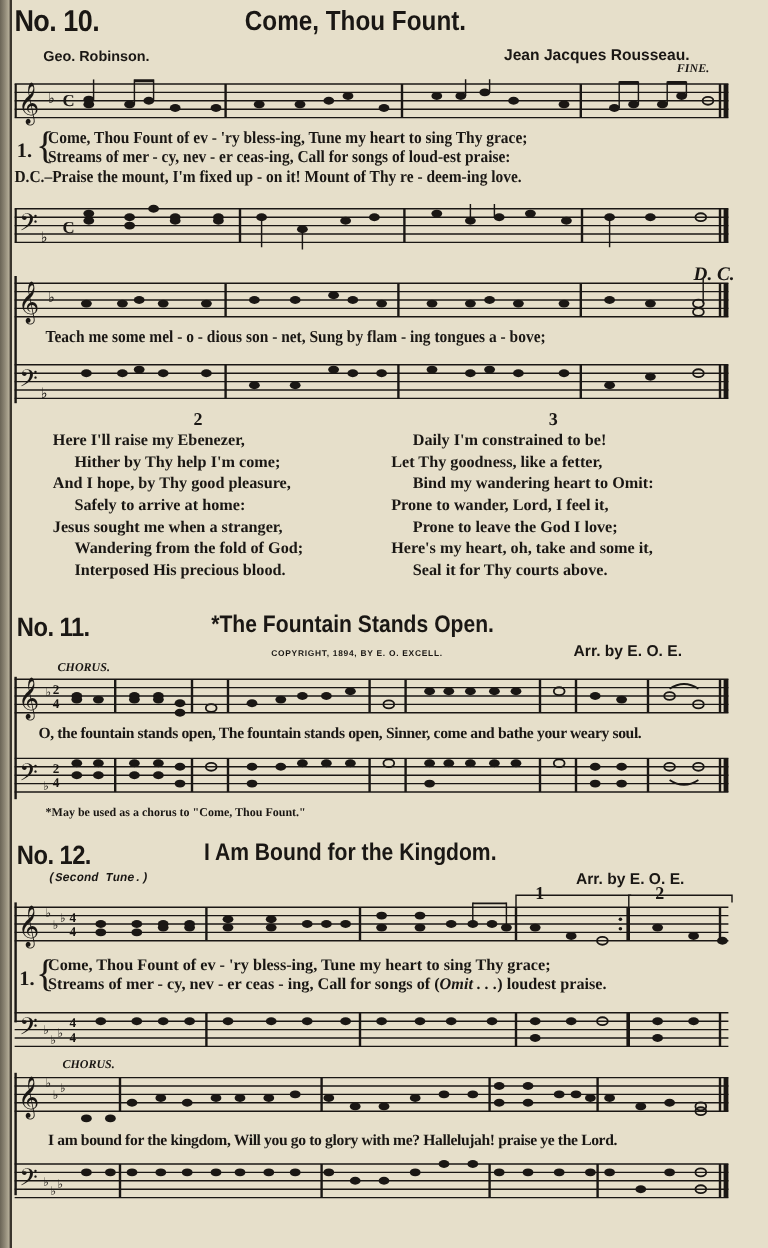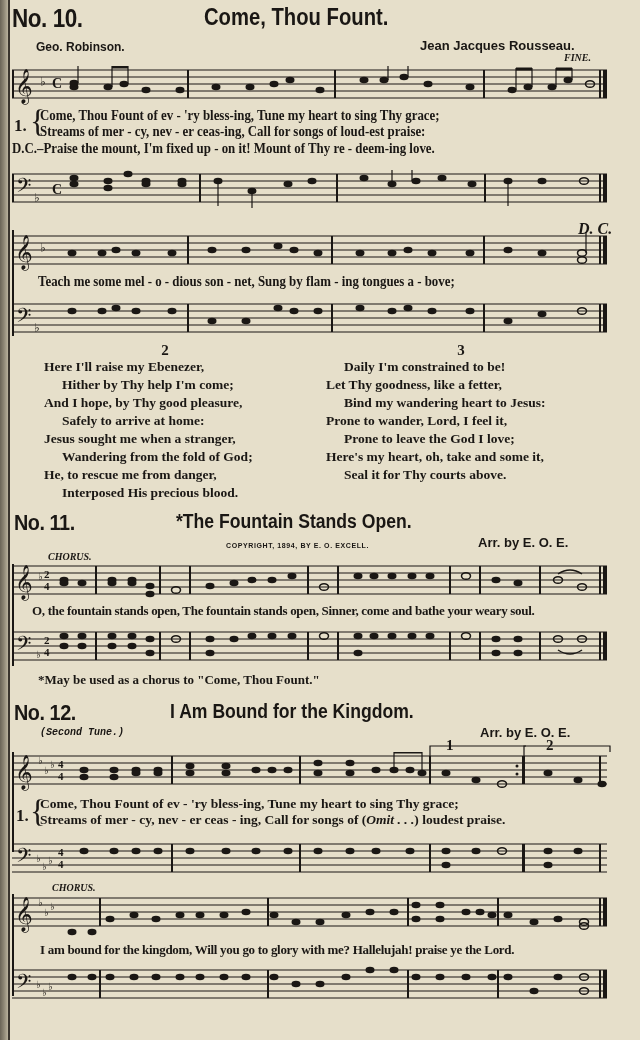--- a/index.html
+++ b/index.html
@@ -46,21 +46,21 @@
   .stanza {
     font-size: 13.5px; font-weight: bold; line-height: 18px; white-space: nowrap;
   }
   .stanza .indent { padding-left: 18px; }
   .stanza-num { font-size: 15px; font-weight: bold; text-align: center; }
   .staff {
     position: absolute; left: 12px; width: 600px; height: 32px;
   }
   .staff svg { display: block; }
   .system-bar { position:absolute; left:12px; width:2px; background:#1a1714; }
-  .footnote { font-size: 13px; font-weight: bold; white-space: nowrap; }
+  .footnote { font-size: 10px; font-weight: bold; white-space: nowrap; }
 </style>
 </head>
 <body>
 
 <div class="page-edge"></div>
 <div class="spine-line"></div>
 
 <div class="abs hymn-no" style="left:12px; top:4px;">No. 10.</div>
 <div class="abs hymn-title" style="left:204px; top:4px;">Come, Thou Fount.</div>
 <div class="abs credit" style="left:36px; top:40px; font-size:12px;">Geo. Robinson.</div>
@@ -281,28 +281,27 @@
 </div>
 
 <div class="abs stanza-num" style="left:150px; top:342px; width:30px;">2</div>
 <div class="abs stanza" style="left:44px; top:358px;">
   <div>Here I'll raise my Ebenezer,</div>
   <div class="indent">Hither by Thy help I'm come;</div>
   <div>And I hope, by Thy good pleasure,</div>
   <div class="indent">Safely to arrive at home:</div>
   <div>Jesus sought me when a stranger,</div>
   <div class="indent">Wandering from the fold of God;</div>
-  <div>He, to rescue me from danger,</div>
   <div class="indent">Interposed His precious blood.</div>
 </div>
 <div class="abs stanza-num" style="left:446px; top:342px; width:30px;">3</div>
 <div class="abs stanza" style="left:326px; top:358px;">
   <div class="indent">Daily I'm constrained to be!</div>
   <div>Let Thy goodness, like a fetter,</div>
-  <div class="indent">Bind my wandering heart to Jesus:</div>
+  <div class="indent">Bind my wandering heart to Omit:</div>
   <div>Prone to wander, Lord, I feel it,</div>
   <div class="indent">Prone to leave the God I love;</div>
   <div>Here's my heart, oh, take and some it,</div>
   <div class="indent">Seal it for Thy courts above.</div>
 </div>
 
 <div class="abs hymn-no" style="left:14px; top:510px; font-size:22px;">No. 11.</div>
 <div class="abs hymn-title" style="left:176px; top:510px; font-size:20px;">*The Fountain Stands Open.</div>
 <div class="abs small-caps-note" style="left:226px; top:542px;">COPYRIGHT, 1894, BY E. O. EXCELL.</div>
 <div class="abs credit" style="left:478px; top:535px;">Arr. by E. O. E.</div>

